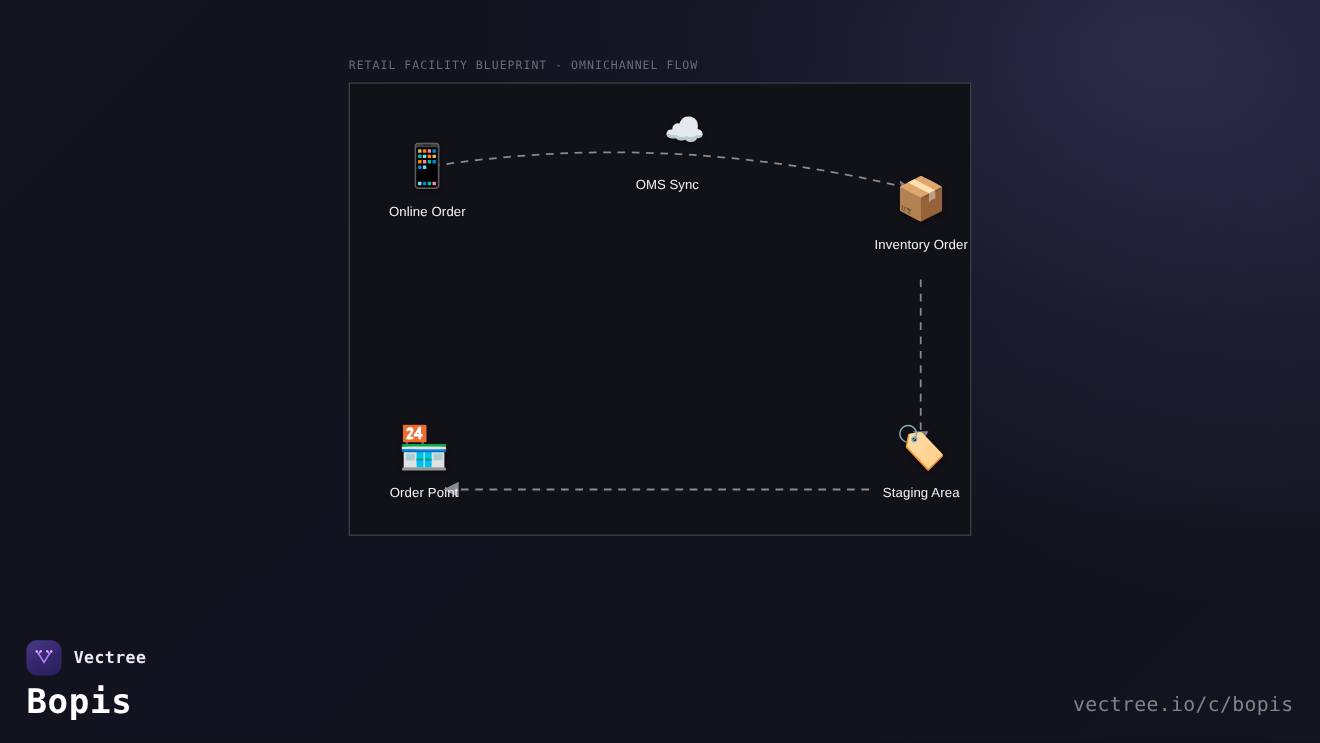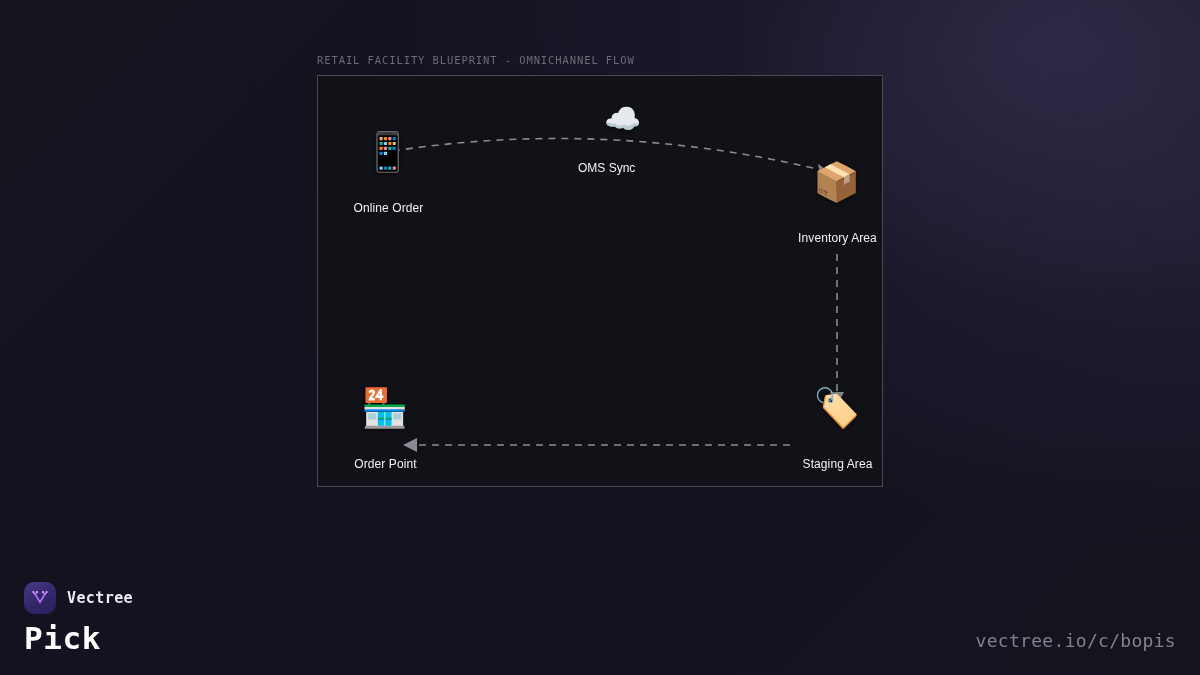--- a/index.html
+++ b/index.html
@@ -51,21 +51,21 @@
   .node-icon {
     font-size:38px;
     line-height:1;
     height:52px;
     display:flex;
     align-items:center;
     justify-content:center;
     filter:drop-shadow(0 1px 2px rgba(0,0,0,0.6));
   }
   .node-label {
-    margin-top:23px;
+    margin-top:7px;
     font-size:12px;
     color:#f2f2f5;
     white-space:nowrap;
     letter-spacing:0.1px;
   }
 
   .mid-label {
     position:absolute;
     font-size:12px;
     color:#f2f2f5;
@@ -151,21 +151,21 @@
 
     <div class="mid-label" style="left:239px; top:85px;margin-left:21px;">OMS Sync</div>
 
     <div class="node" style="left:8px; top:50px; width:125px;">
       <div class="node-icon">📱</div>
       <div class="node-label">Online Order</div>
     </div>
 
     <div class="node" style="left:457px; top:80px; width:125px;">
       <div class="node-icon">📦</div>
-      <div class="node-label">Inventory Area</div>
+      <div class="node-label">Inventory Order</div>
     </div>
 
     <div class="node" style="left:457px; top:306px; width:125px;">
       <div class="node-icon">🏷️</div>
       <div class="node-label">Staging Area</div>
     </div>
 
     <div class="node" style="left:5px; top:306px; width:125px;">
       <div class="node-icon">🏪</div>
       <div class="node-label">Order Point</div>
@@ -188,16 +188,16 @@
         <g fill="#d9a6ff">
           <circle cx="3.4" cy="4.0" r="1.1"></circle>
           <circle cx="7.0" cy="4.0" r="1.1"></circle>
           <circle cx="13.0" cy="4.0" r="1.1"></circle>
           <circle cx="16.6" cy="4.0" r="1.1"></circle>
         </g>
       </svg>
     </div>
     <div class="brand-name">Vectree</div>
   </div>
-  <div class="page-title">Pick</div>
+  <div class="page-title">Bopis</div>
 </div>
 
 <div class="footer-url">vectree.io/c/bopis</div>
 
 </body></html>

